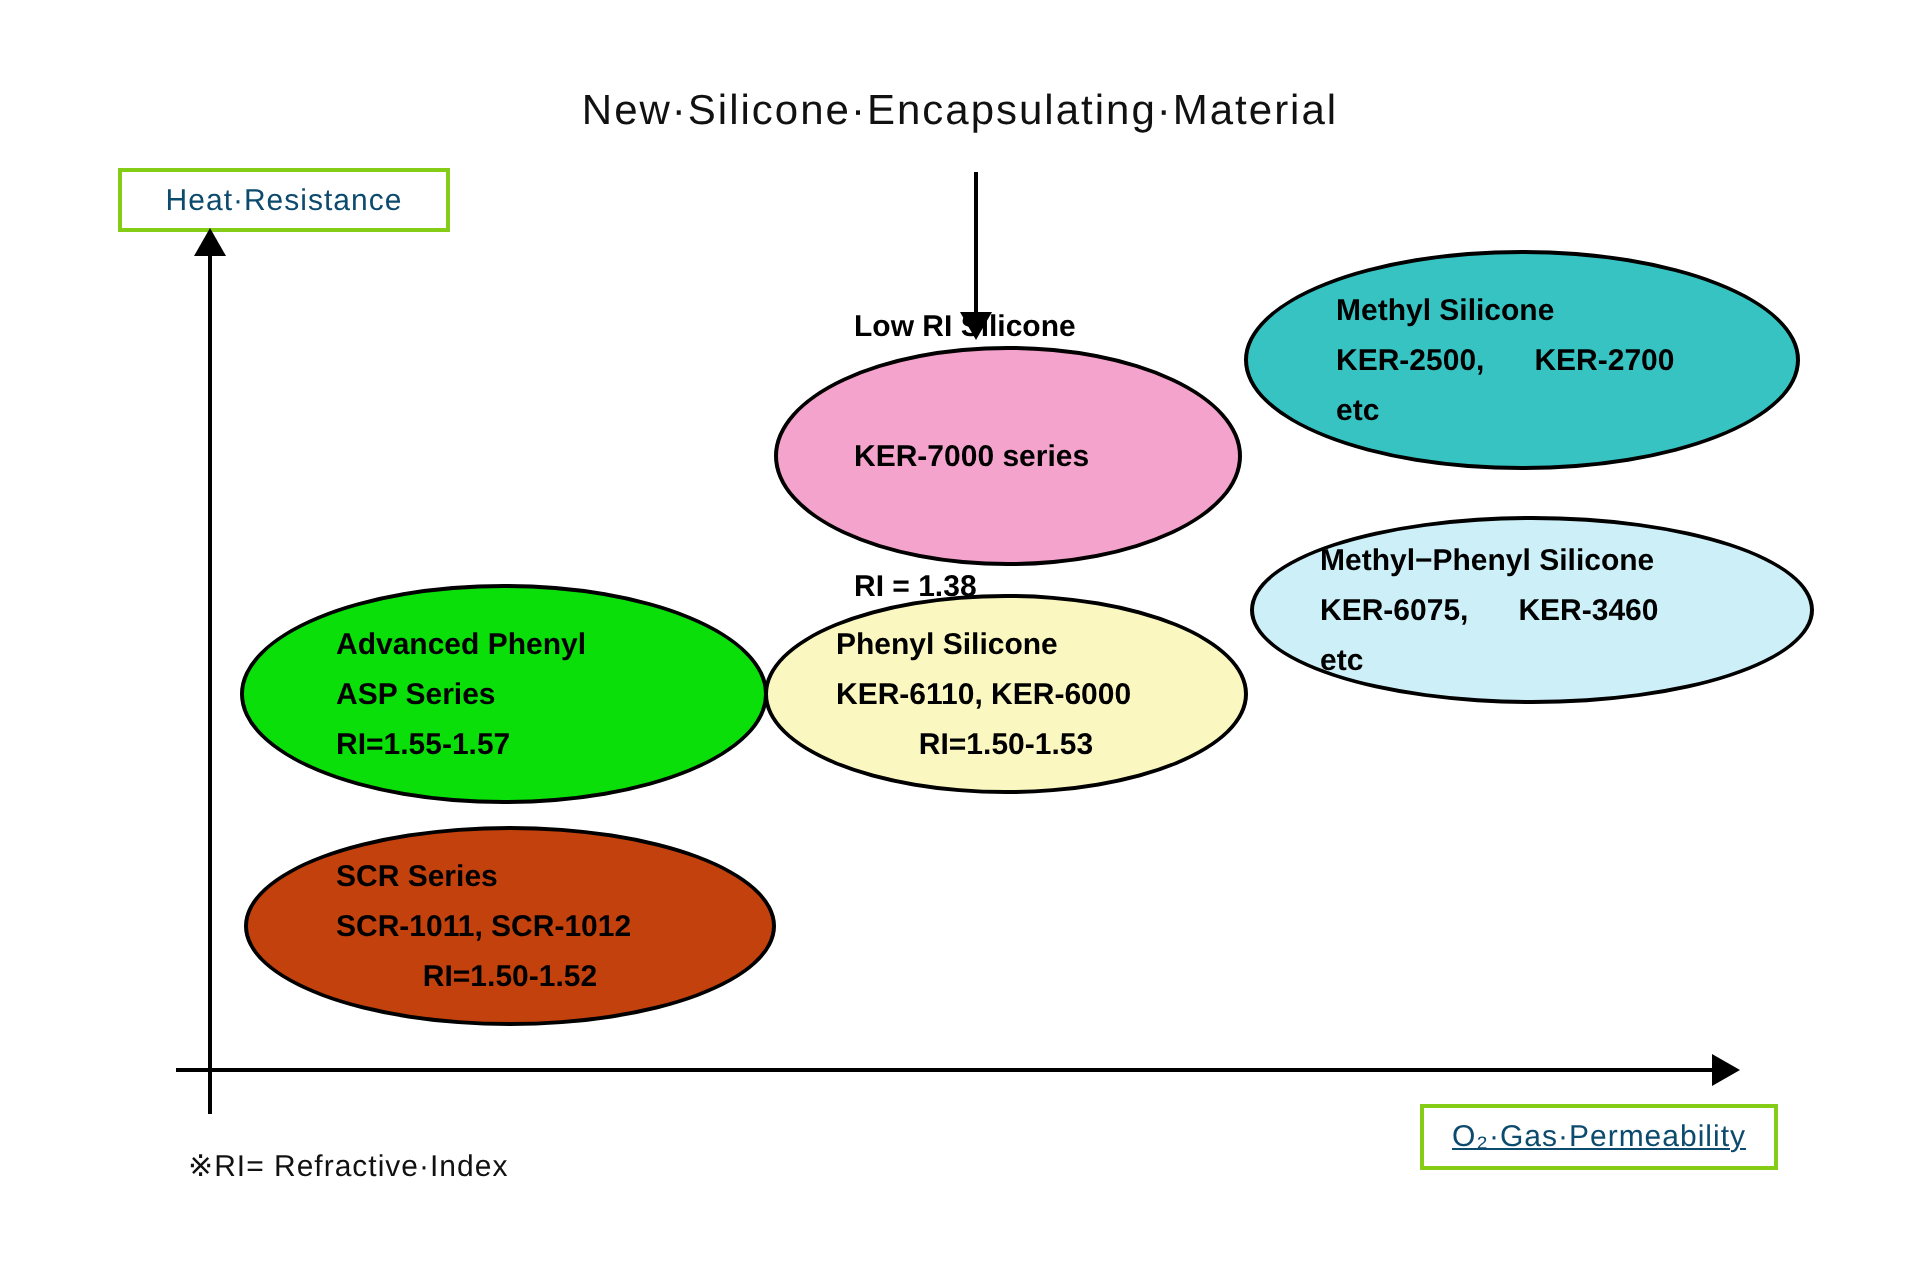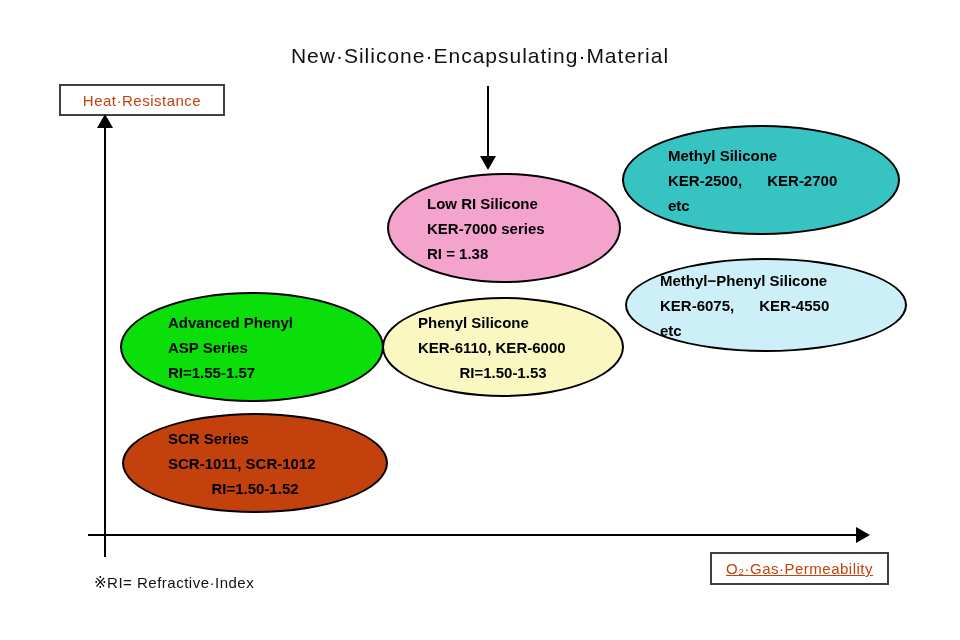--- a/index.html
+++ b/index.html
@@ -50,28 +50,28 @@
   .x-axis-head {
     position: absolute; left: 856px; top: 527px;
     width: 0; height: 0;
     border-top: 8px solid transparent;
     border-bottom: 8px solid transparent;
     border-left: 14px solid #000000;
   }
   
   .label-box {
     position: absolute;
-    border: 2px solid #404040;
+    border: 2px solid #84cc16;
     background: #ffffff;
     display: flex;
     align-items: center;
     justify-content: center;
     font-size: 15px;
     letter-spacing: 0.5px;
-    color: #c2410c;
+    color: #0c4a6e;
     white-space: pre;
   }
   .heat-box { left: 59px;  top: 84px;  width: 162px; height: 28px; }
   .o2-box   { left: 710px; top: 552px; width: 175px; height: 29px; text-decoration: underline; }
   
   .footnote {
     position: absolute;
     left: 94px;
     top: 574px;
     font-size: 15px;
@@ -90,21 +90,21 @@
     align-items: flex-start;
     box-sizing: border-box;
   }
   .bubble .bline {
     font-size: 15px;
     font-weight: bold;
     line-height: 25px;
     color: #000000;
     white-space: pre;
   }
-  .b-pink   { left: 387px; top: 173px; width: 234px; height: 110px; background: #F4A3CC; padding-left: 38px; z-index: 2; }
+  .b-pink   { left: 387px; top: 173px; width: 234px; height: 110px; background: #F4A3CC; padding-left: 38px; z-index: 2; gap: 40px; }
   .b-teal   { left: 622px; top: 125px; width: 278px; height: 110px; background: #38C3C3; padding-left: 44px; z-index: 2; }
   .b-cyan   { left: 625px; top: 258px; width: 282px; height: 94px;  background: #CDEFF8; padding-left: 33px; z-index: 2; }
   .b-green  { left: 120px; top: 292px; width: 264px; height: 110px; background: #0ADF0A; padding-left: 46px; z-index: 2; }
   .b-yellow { left: 382px; top: 297px; width: 242px; height: 100px; background: #FAF7C0; padding-left: 34px; z-index: 1; }
   .b-peach  { left: 122px; top: 413px; width: 266px; height: 100px; background: #c2410c; padding-left: 44px; z-index: 1; }
   .b-yellow .bline-3 { align-self: center; margin-left: -34px; }
   .b-peach  .bline-3 { align-self: center; margin-left: -44px; }
 </style>
 </head>
 <body>
@@ -137,21 +137,21 @@
   </div>
 
   <div class="bubble b-teal">
     <div class="bline bline-1">Methyl Silicone</div>
     <div class="bline bline-2">KER-2500,      KER-2700</div>
     <div class="bline bline-3">etc</div>
   </div>
 
   <div class="bubble b-cyan">
     <div class="bline bline-1">Methyl−Phenyl Silicone</div>
-    <div class="bline bline-2">KER-6075,      KER-4550</div>
+    <div class="bline bline-2">KER-6075,      KER-3460</div>
     <div class="bline bline-3">etc</div>
   </div>
 
   <div class="bubble b-yellow">
     <div class="bline bline-1">Phenyl Silicone</div>
     <div class="bline bline-2">KER-6110, KER-6000</div>
     <div class="bline bline-3">RI=1.50-1.53</div>
   </div>
 
   <div class="bubble b-green">

